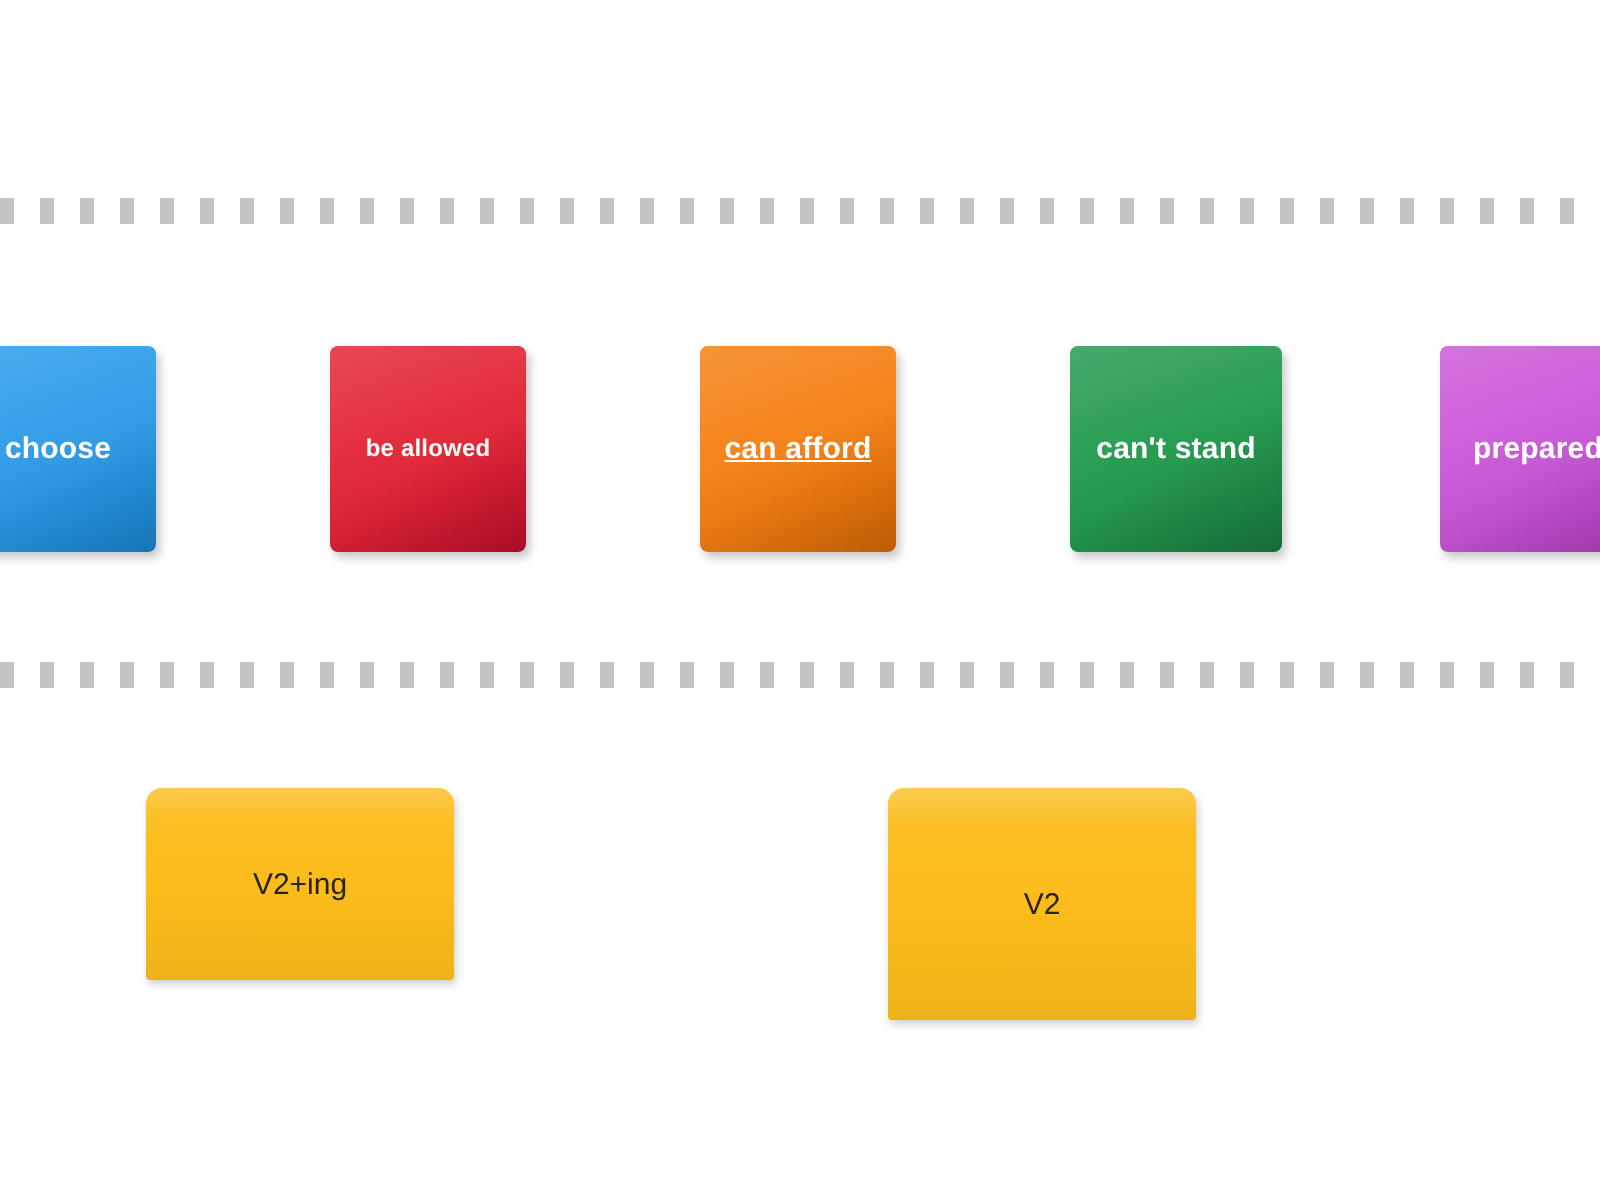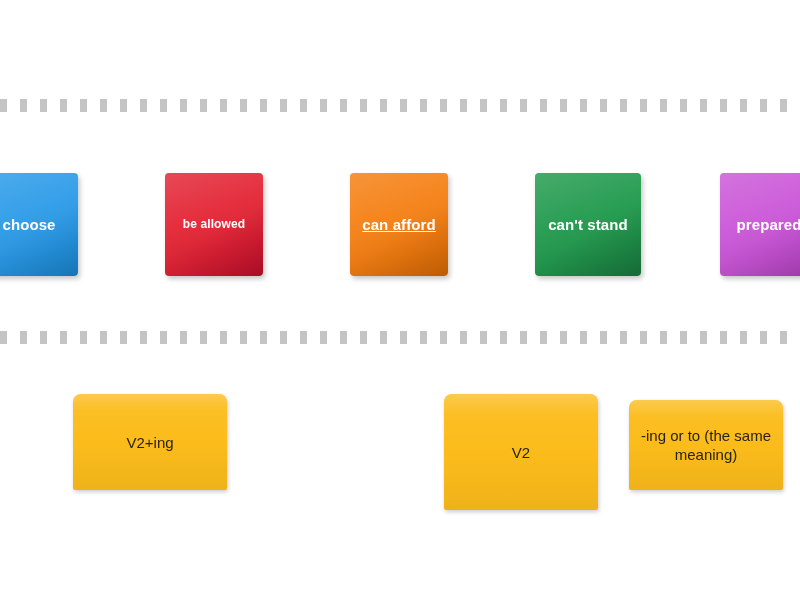--- a/index.html
+++ b/index.html
@@ -150,18 +150,15 @@
     <div class="rail-dashes" style="background-image: repeating-linear-gradient(to right, rgb(196, 196, 196) 0px, rgb(196, 196, 196) 7px, rgba(255, 255, 255, 0) 7px, rgba(255, 255, 255, 0) 20px);"></div>
   </div>
 
   <div class="tile-row" id="category-row">
       <div class="cat-tile" style="left: 37px; top: 0px; width: 154px; height: 96px; font-size: 15px; background: rgb(251, 188, 27);">
         <span>V2+ing</span>
       </div>
       <div class="cat-tile" style="left: 408px; top: 0px; width: 154px; height: 116px; font-size: 15px; background: rgb(251, 188, 27);">
         <span>V2</span>
       </div>
-      <div class="cat-tile" style="left: 593px; top: 6px; width: 154px; height: 90px; font-size: 15px; background: rgb(251, 188, 27);">
-        <span>-ing or to (the same meaning)</span>
-      </div>
     </div>
 
 </div>
 
 </body></html>

